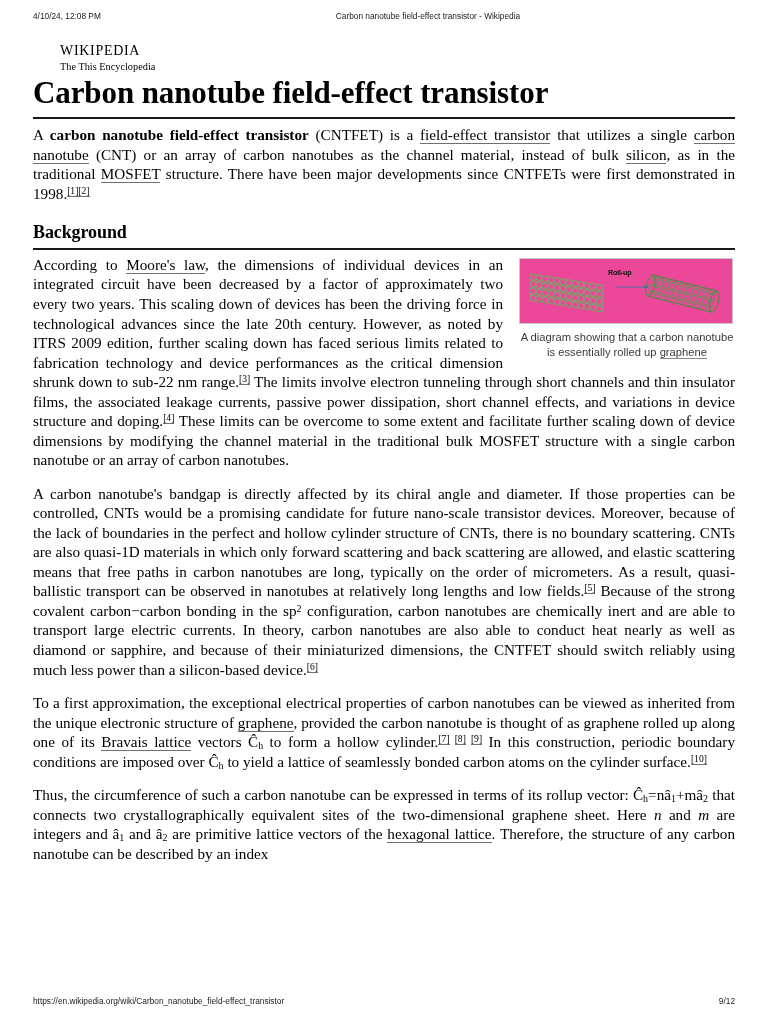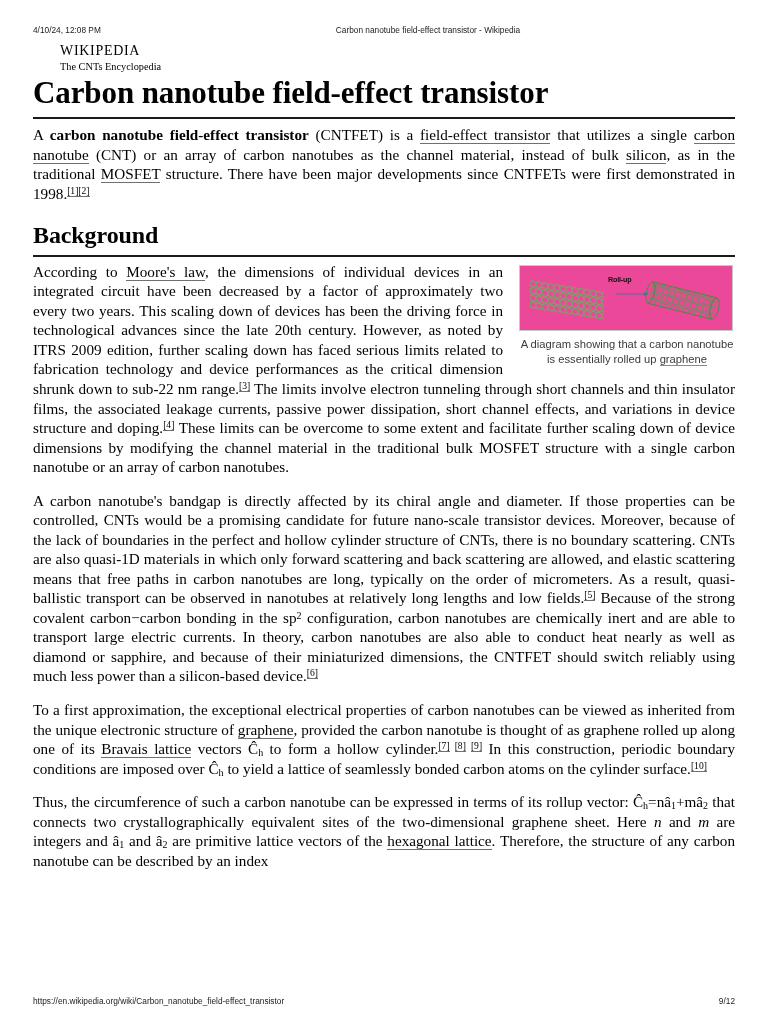--- a/index.html
+++ b/index.html
@@ -21,21 +21,21 @@
     position: absolute;
     left: 0; top: 0;
     width: 768px;
     height: 1024px;
     box-sizing: border-box;
   }
 
   
   .print-header {
     position: absolute;
-    left: 0; top: 25px;
+    left: 0; top: 11px;
     width: 768px;
     height: 14px;
     font-family: "Liberation Sans", "DejaVu Sans", sans-serif;
     font-size: 8.3px;
     color: #1a1a1a;
   }
   .print-header .ph-date {
     position: absolute;
     left: 33px; top: 0;
     white-space: nowrap;
@@ -86,21 +86,21 @@
     font-weight: bold;
     line-height: 1.1;
     margin: 0 0 6px 0;
     padding: 0 0 7px 0;
     border-bottom: 2px solid #1a1a1a;
     letter-spacing: -0.1px;
   }
 
   h2.section-title {
     font-family: "Liberation Serif", "DejaVu Serif", serif;
-    font-size: 24px;
+    font-size: 18px;
     font-weight: bold;
     line-height: 1.15;
     margin: 19px 0 5px 0;
     padding: 0 0 5px 0;
     border-bottom: 2px solid #1a1a1a;
     letter-spacing: -0.1px;
   }
 
   p.body-text {
     font-size: 15.2px;
@@ -209,21 +209,21 @@
 
 <div class="page">
 
   <div class="print-header">
     <span class="ph-date">4/10/24, 12:08 PM</span>
     <span class="ph-title">Carbon nanotube field-effect transistor - Wikipedia</span>
   </div>
 
   <div class="wordmark">
     <div class="wm-main">Wikipedia</div>
-    <div class="wm-sub">The CNTs Encyclopedia</div>
+    <div class="wm-sub">The This Encyclopedia</div>
   </div>
 
   <div class="content">
 
     <h1 class="page-title">Carbon nanotube field-effect transistor</h1>
 
     <p class="body-text lead"><span>A </span><b class="term">carbon nanotube field-effect transistor</b><span> (CNTFET) is a </span><a class="wlink" href="#">field-effect transistor</a><span> that utilizes a single </span><a class="wlink" href="#">carbon nanotube</a><span> (CNT) or an array of carbon nanotubes as the channel material, instead of bulk </span><a class="wlink" href="#">silicon</a><span>, as in the traditional </span><a class="wlink" href="#">MOSFET</a><span> structure. There have been major developments since CNTFETs were first demonstrated in 1998.</span><sup class="cite"><a class="citelink" href="#">[1]</a><a class="citelink" href="#">[2]</a></sup></p>
 
     <h2 class="section-title">Background</h2>
 

